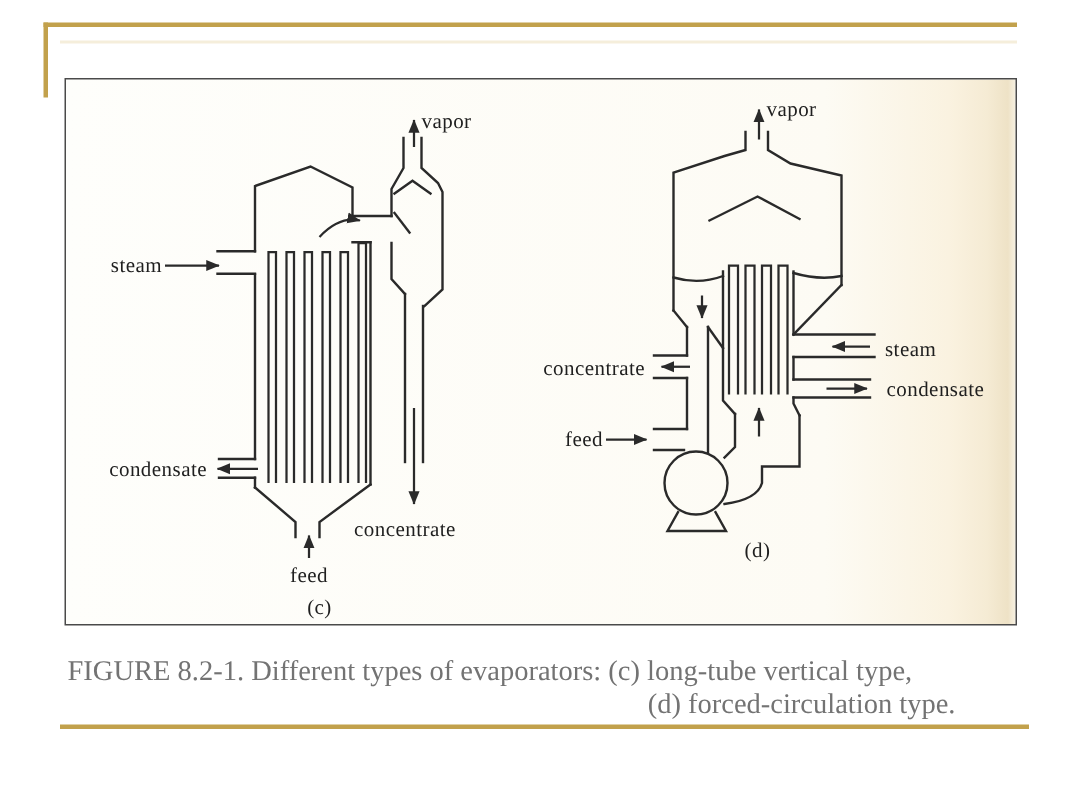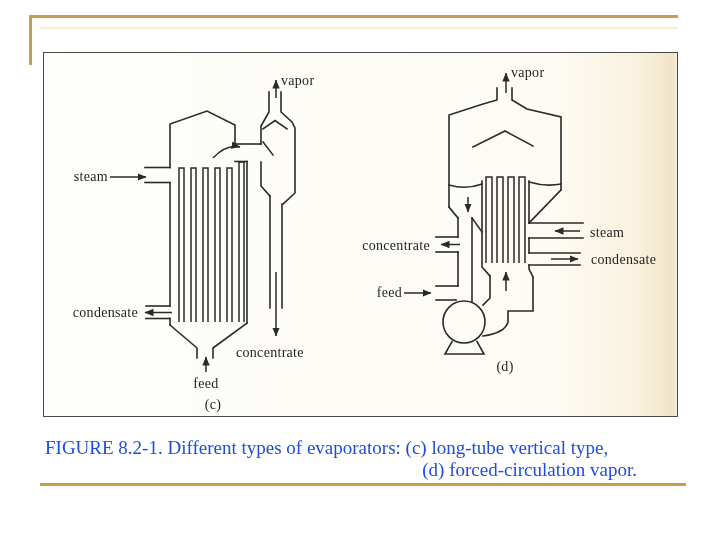--- a/index.html
+++ b/index.html
@@ -26,21 +26,21 @@
   .ink{stroke:#2a2a2a;stroke-width:1.6;fill:none;stroke-linecap:square;}
   .ink-thin{stroke:#2a2a2a;stroke-width:1.5;fill:none;}
   text.dlabel{
     font-family:"Liberation Serif", serif;
     font-size:14px;fill:#1f1f1f;letter-spacing:0.3px;
   }
 
   
   .caption{
     position:absolute;left:45px;top:437px;width:595px;
-    font-size:19px;line-height:22px;color:#1d4ed8;
+    font-size:19px;line-height:22px;color:#737373;
   }
   .caption .l1{white-space:nowrap;}
   .caption .l2{text-align:right;padding-right:3px;white-space:nowrap;}
 </style>
 </head>
 <body>
 
 <div class="rule rule-top"></div>
 <div class="rule-top-echo" style="position:absolute;"></div>
 <div class="rule rule-left"></div>
@@ -198,14 +198,14 @@
     <text class="dlabel" x="590" y="237">steam</text>
     <text class="dlabel" x="591" y="264">condensate</text>
     <text class="dlabel" x="430" y="250" text-anchor="end">concentrate</text>
     <text class="dlabel" x="402" y="297" text-anchor="end">feed</text>
     <text class="dlabel" x="505" y="371" text-anchor="middle">(d)</text>
   </g>
 </svg>
 
 <div class="caption">
   <div class="l1">FIGURE 8.2-1. Different types of evaporators: (c) long-tube vertical type,</div>
-  <div class="l2">(d) forced-circulation vapor.</div>
+  <div class="l2">(d) forced-circulation type.</div>
 </div>
 
 </body></html>

